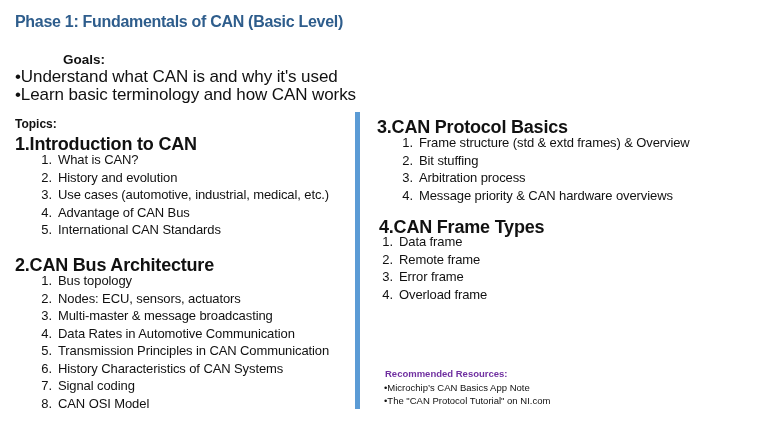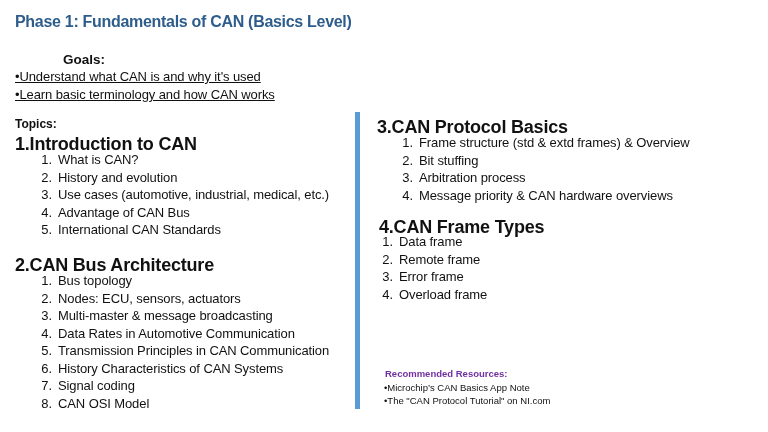--- a/index.html
+++ b/index.html
@@ -5,21 +5,21 @@
     html, body { margin: 0; padding: 0; }
     body {
       width: 768px; height: 432px; background: #ffffff; position: relative; overflow: hidden;
       font-family: "Liberation Sans", "DejaVu Sans", sans-serif; color: #111111;
     }
     .abs { position: absolute; }
     .title {
       left: 15px; top: 13px; font-size: 16px; font-weight: bold; letter-spacing: -0.3px;
     }
     .goals-heading { left: 15px; top: 52px; font-size: 13.5px; font-weight: bold; margin-left: 48px; }
-    .bullet { font-size: 13px; line-height: 18px; white-space: nowrap; letter-spacing: -0.1px; text-decoration: underline; }
+    .bullet { font-size: 17px; line-height: 18px; white-space: nowrap; letter-spacing: -0.1px; }
     .goals-list { left: 15px; top: 68px; }
     .topics-heading { left: 15px; top: 117px; font-size: 12px; font-weight: bold; }
     .section-heading { font-size: 18px; font-weight: bold; letter-spacing: -0.2px; white-space: nowrap; }
     ol.items { margin: 0; padding: 0; list-style: none; }
     ol.items li { font-size: 13px; line-height: 17.5px; white-space: nowrap; letter-spacing: -0.1px; display: flex; }
     ol.items li .num { display: inline-block; width: 16px; text-align: right; margin-right: 6px; }
     .s1-heading { left: 15px; top: 134px; }
     .s1-list { left: 36px; top: 151px; }
     .s2-heading { left: 15px; top: 255px; }
     .s2-list { left: 36px; top: 272px; }
@@ -29,21 +29,21 @@
     .s4-heading { left: 379px; top: 217px; }
     .s4-list { left: 377px; top: 233px; }
     .s4-list li .num { width: 12px; margin-right: 12px; }
     .res-heading { left: 385px; top: 368px; font-size: 9.5px; font-weight: bold; text-align: center; }
     .res-list { left: 384px; top: 381px; }
     .res-list div { font-size: 9.5px; line-height: 13px; white-space: nowrap; }
   </style>
 </head>
 <body>
 
-<div class="abs title" style="color:#2e5d8c;">Phase 1: Fundamentals of CAN (Basics Level)</div>
+<div class="abs title" style="color:#2e5d8c;">Phase 1: Fundamentals of CAN (Basic Level)</div>
 
 <div class="abs goals-heading">Goals:</div>
 <div class="abs goals-list">
   <div class="bullet">•Understand what CAN is and why it's used</div>
   <div class="bullet">•Learn basic terminology and how CAN works</div>
 </div>
 
 <div class="abs topics-heading">Topics:</div>
 
 <div class="abs section-heading s1-heading">1.Introduction to CAN</div>

